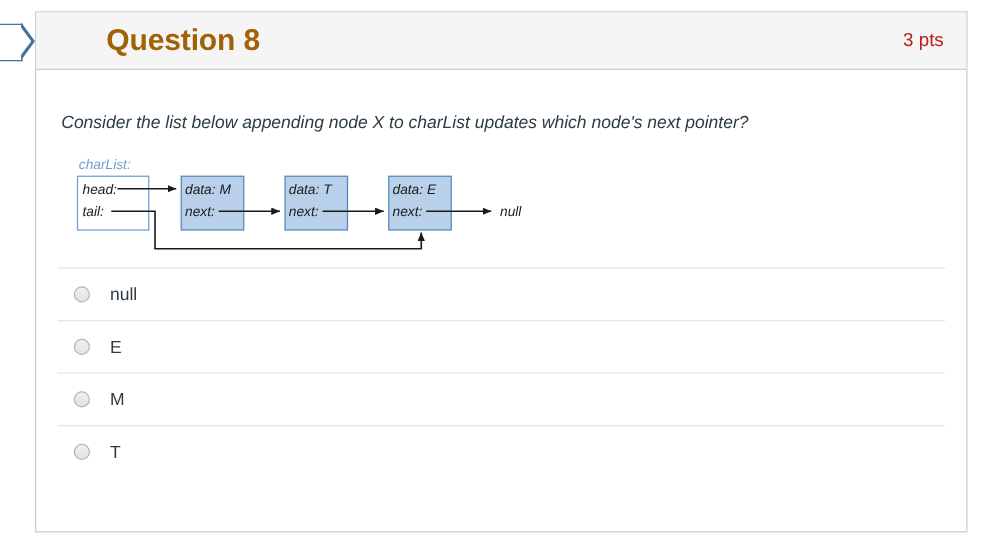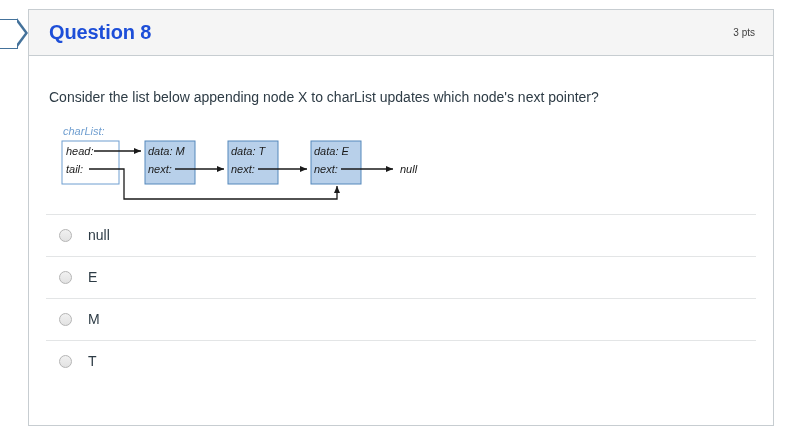--- a/index.html
+++ b/index.html
@@ -68,40 +68,42 @@
     height: 46px;
     background: #f5f5f5;
     border-bottom: 1px solid #c7cdd1;
     display: flex;
     align-items: center;
     justify-content: space-between;
     padding: 0 18px 0 20px;
     box-sizing: border-box;
   }
   .q-title {
-    font-size: 20px;
+    font-size: 24px;
     font-weight: bold;
-    color: #1d4ed8;
+    color: #a16207;
     letter-spacing: -0.1px;
+    margin-left: 36px;
   }
   .q-points {
-    font-size: 10px;
-    color: #404040;
+    font-size: 15px;
+    color: #b91c1c;
   }
 
   .q-body {
     padding: 0;
     position: relative;
   }
 
   .q-text {
     font-size: 14px;
     color: #2d3b45;
     padding: 32px 20px 0 20px;
     line-height: 1.4;
+    font-style: italic;
   }
 
   
   .diagram-wrap {
     position: relative;
     margin-top: 14px;
     height: 90px;
     font-style: italic;
   }
   .diagram {

